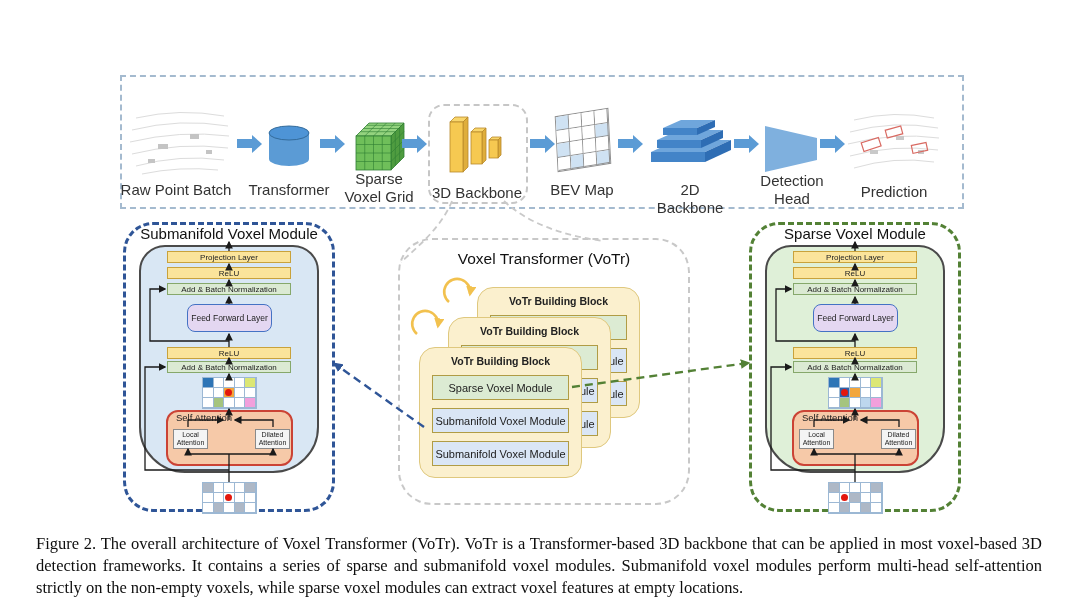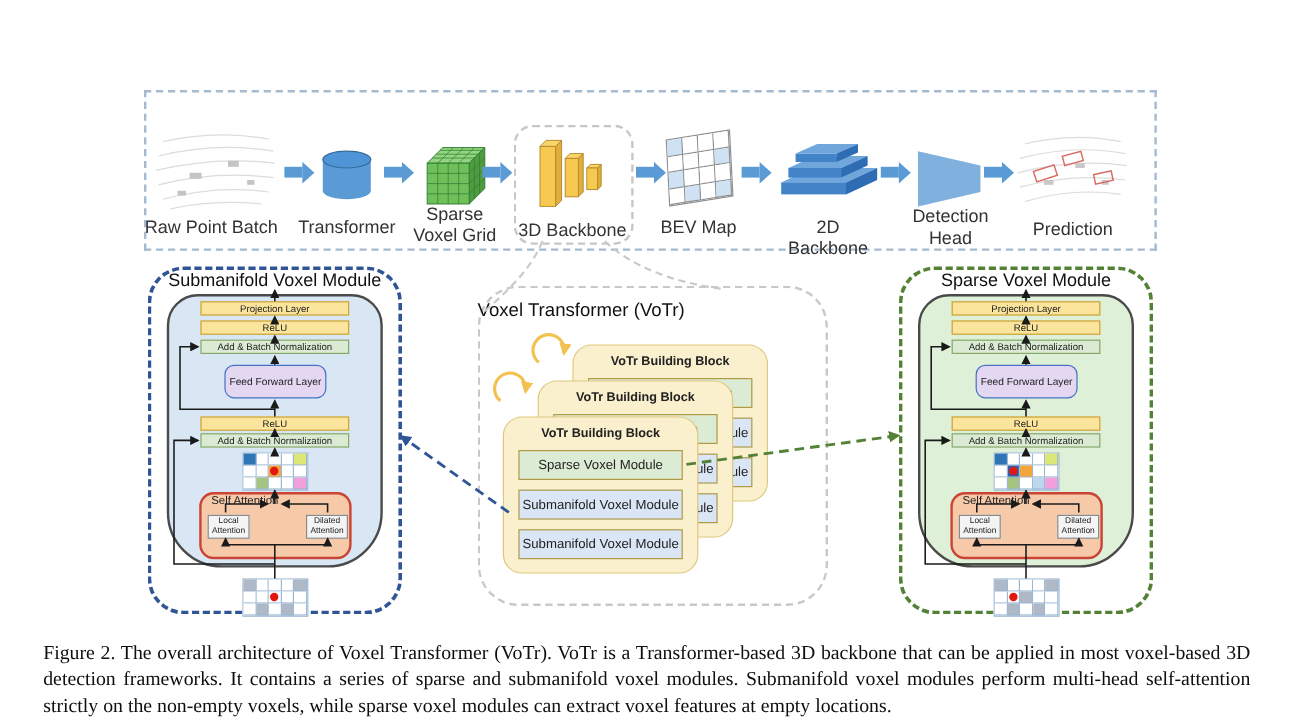--- a/index.html
+++ b/index.html
@@ -48,21 +48,21 @@
         align-items:center;justify-content:center;text-align:center;font-size:7px;line-height:1.2;color:#222;box-sizing:border-box}
   .attn.local{left:5px;top:17px}
   .attn.dilated{left:87px;top:17px}
   .g-attn{left:79px;top:155px}
   .g-in{left:79px;top:260px}
   .mod-arrows{position:absolute;left:0;top:0;z-index:6;pointer-events:none}
 
   
   .votr{left:398px;top:238px;width:292px;height:267px}
   .votr-border{position:absolute;inset:0;border:2.5px dashed #C8C8C8;border-radius:34px}
-  .votr-title{position:absolute;top:12px;left:0;right:0;text-align:left;font-size:15.5px;color:#111}
+  .votr-title{position:absolute;top:12px;left:0;right:0;text-align:center;font-size:15.5px;color:#111}
   .block{position:absolute;width:163px;height:131px;background:#FBF0CE;border:1.5px solid #DFC87E;
          border-radius:16px;box-sizing:border-box}
   .block.back{left:79px;top:49px;z-index:1}
   .block.mid{left:50px;top:79px;z-index:2}
   .block.front{left:21px;top:109px;z-index:3}
   .block-title{position:absolute;top:7px;left:0;right:0;text-align:center;font-weight:bold;font-size:10.5px;color:#222}
   .brow{position:absolute;left:12px;width:137px;height:25px;border:1.5px solid #B09C45;display:flex;align-items:center;
         justify-content:center;font-size:11px;color:#222;box-sizing:border-box}
   .brow.green{background:#DCEBD3}
   .brow.blue{background:#DAE6F5}

